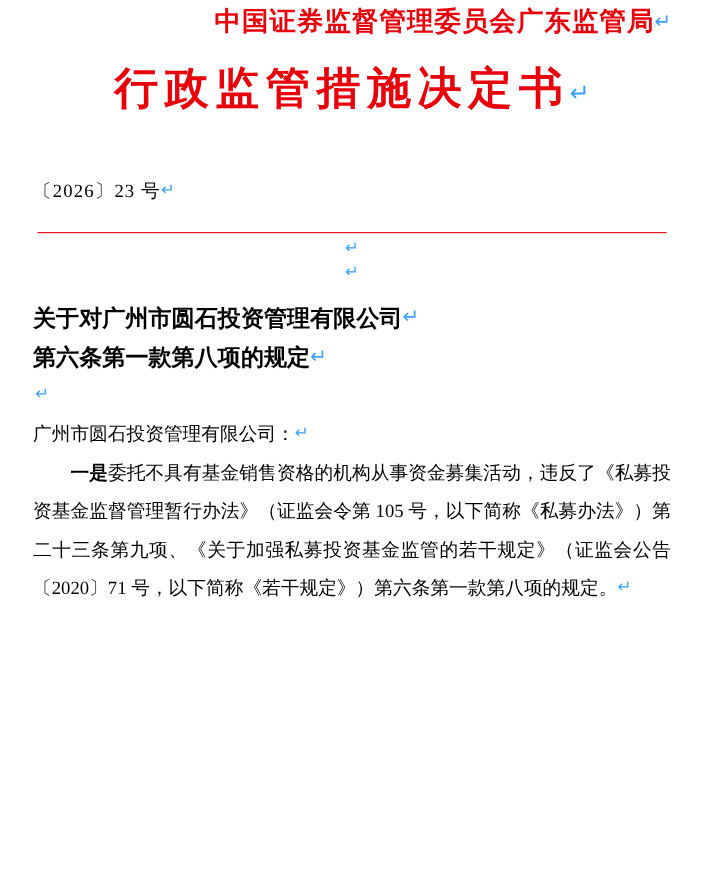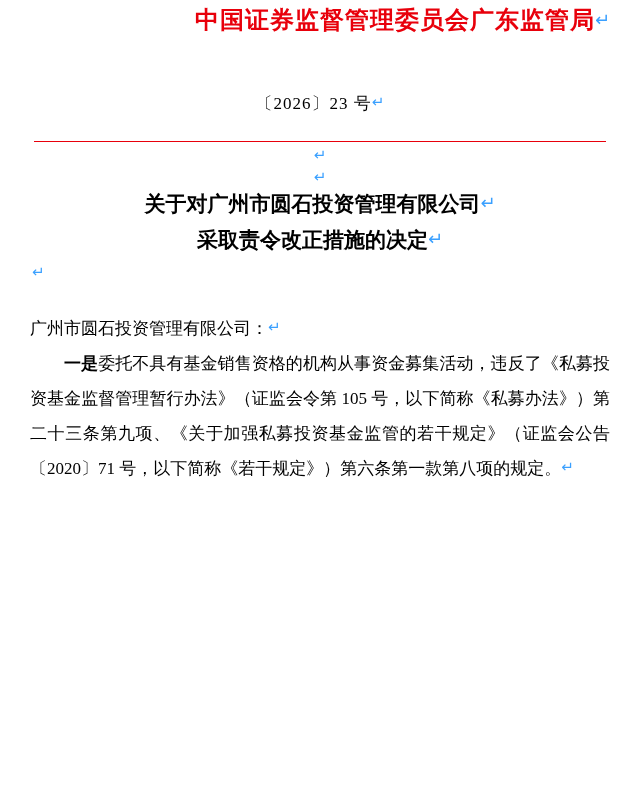--- a/index.html
+++ b/index.html
@@ -40,21 +40,21 @@
     color: #e8000b;
     font-weight: bold;
     font-size: 40px;
     letter-spacing: 6px;
     margin-top: 24px;
     line-height: 1.15;
     white-space: nowrap;
     font-family: "Liberation Sans", "DejaVu Sans", sans-serif;
   }
   .doc-number {
-    text-align: center;
+    text-align: left;
     font-size: 17px;
     margin-top: 58px;
     letter-spacing: 1px;
   }
   .red-rule {
     border: none;
     border-top: 1.6px solid #e8000b;
     margin: 26px 4px 0 4px;
   }
 
@@ -75,62 +75,63 @@
     height: 18px;
     line-height: 18px;
     margin-top: 4px;
   }
   .mark-line.left {
     text-align: left;
     padding-left: 2px;
   }
 
   .subject {
-    text-align: center;
+    text-align: left;
     font-size: 21px;
     font-weight: bold;
     line-height: 1.75;
-    margin-top: 0;
+    margin-top: 16px;
     font-family: "Liberation Sans", "DejaVu Sans", sans-serif;
   }
   .subject div { white-space: nowrap; }
 
   .addressee {
     font-size: 17px;
-    margin-top: 32px;
+    margin-top: 12px;
     line-height: 1.9;
   }
   .body-para {
     font-size: 17px;
     line-height: 2.05;
     text-align: justify;
     text-justify: inter-ideograph;
     margin-top: 2px;
   }
   .indent { text-indent: 2em; }
   .bold-lead { font-weight: bold; }
 </style>
 </head>
 <body>
 
 <div class="page">
 
   <div class="doc-org"><span>中国证券监督管理委员会广东监管局</span><span class="pilcrow mid">↵</span></div>
 
+  <div class="doc-title"><span>行政监管措施决定书</span><span class="pilcrow big">↵</span></div>
 
   <div class="doc-number"><span>〔2026〕23 号</span><span class="pilcrow">↵</span></div>
 
   <hr class="red-rule">
 
   <div class="mark-line"><span class="pilcrow">↵</span></div>
   <div class="mark-line"><span class="pilcrow">↵</span></div>
 
   <div class="subject">
     <div><span>关于对广州市圆石投资管理有限公司</span><span class="pilcrow mid">↵</span></div>
-    <div><span>采取责令改正措施的决定</span><span class="pilcrow mid">↵</span></div>
+    <div><span>第六条第一款第八项的规定</span><span class="pilcrow mid">↵</span></div>
   </div>
 
   <div class="mark-line left"><span class="pilcrow">↵</span></div>
 
   <div class="addressee"><span>广州市圆石投资管理有限公司：</span><span class="pilcrow">↵</span></div>
 
 
   <div class="body-para indent"><span class="bold-lead">一是</span><span>委托不具有基金销售资格的机构从事资金募集活动，违反了《私募投资基金监督管理暂行办法》（证监会令第 105 号，以下简称《私募办法》）第二十三条第九项、《关于加强私募投资基金监管的若干规定》（证监会公告〔2020〕71 号，以下简称《若干规定》）第六条第一款第八项的规定。</span><span class="pilcrow">↵</span></div>
 
 </div>

